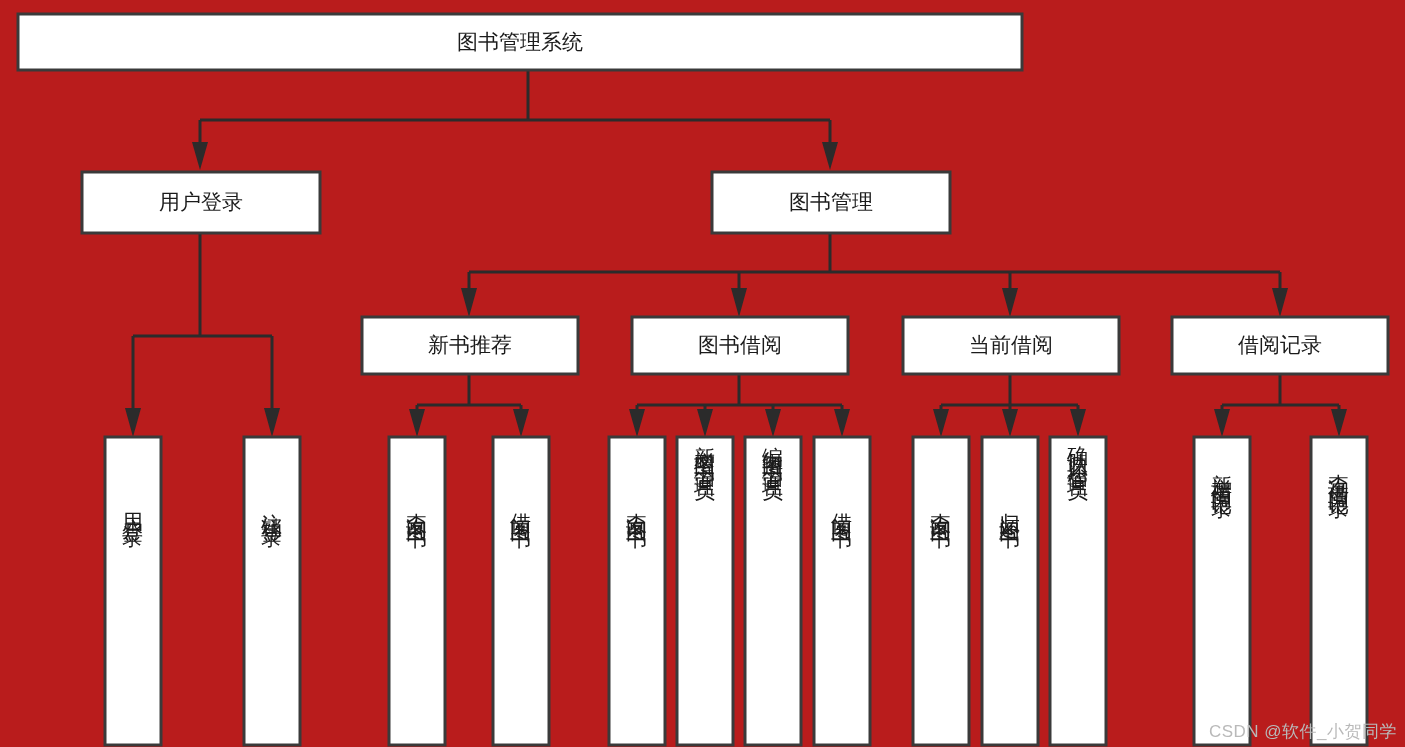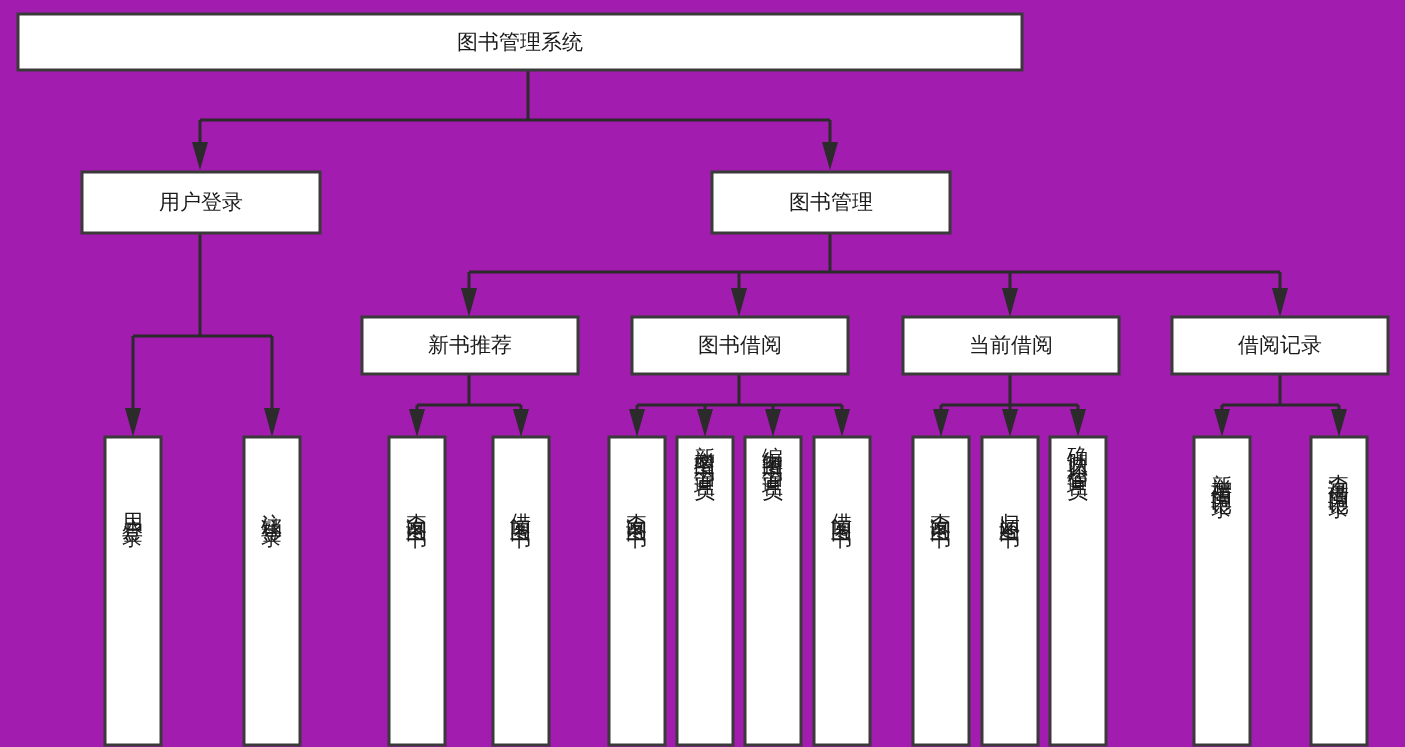--- a/index.html
+++ b/index.html
@@ -8,21 +8,21 @@
     padding: 0;
     background: #ffffff;
   }
   body {
     font-family: "Liberation Sans", "DejaVu Sans", sans-serif;
   }
   #diagram-root {
     position: relative;
     width: 1405px;
     height: 747px;
-    background: #a21caf;
+    background: #b91c1c;
     overflow: hidden;
   }
   svg#tree-svg {
     position: absolute;
     left: 0;
     top: 0;
     width: 1405px;
     height: 747px;
     display: block;
   }
@@ -233,14 +233,15 @@
       <text class="node-label-v" x="1222" y="472" text-anchor="middle">新增借阅记录</text>
     </g>
 
     <g>
       <rect class="node-box" x="1311" y="437" width="56" height="308"></rect>
       <text class="node-label-v" x="1339" y="472" text-anchor="middle">查询借阅记录</text>
     </g>
 
   </svg>
 
+  <div class="watermark">CSDN @软件_小贺同学</div>
 
 </div>
 
 </body></html>

